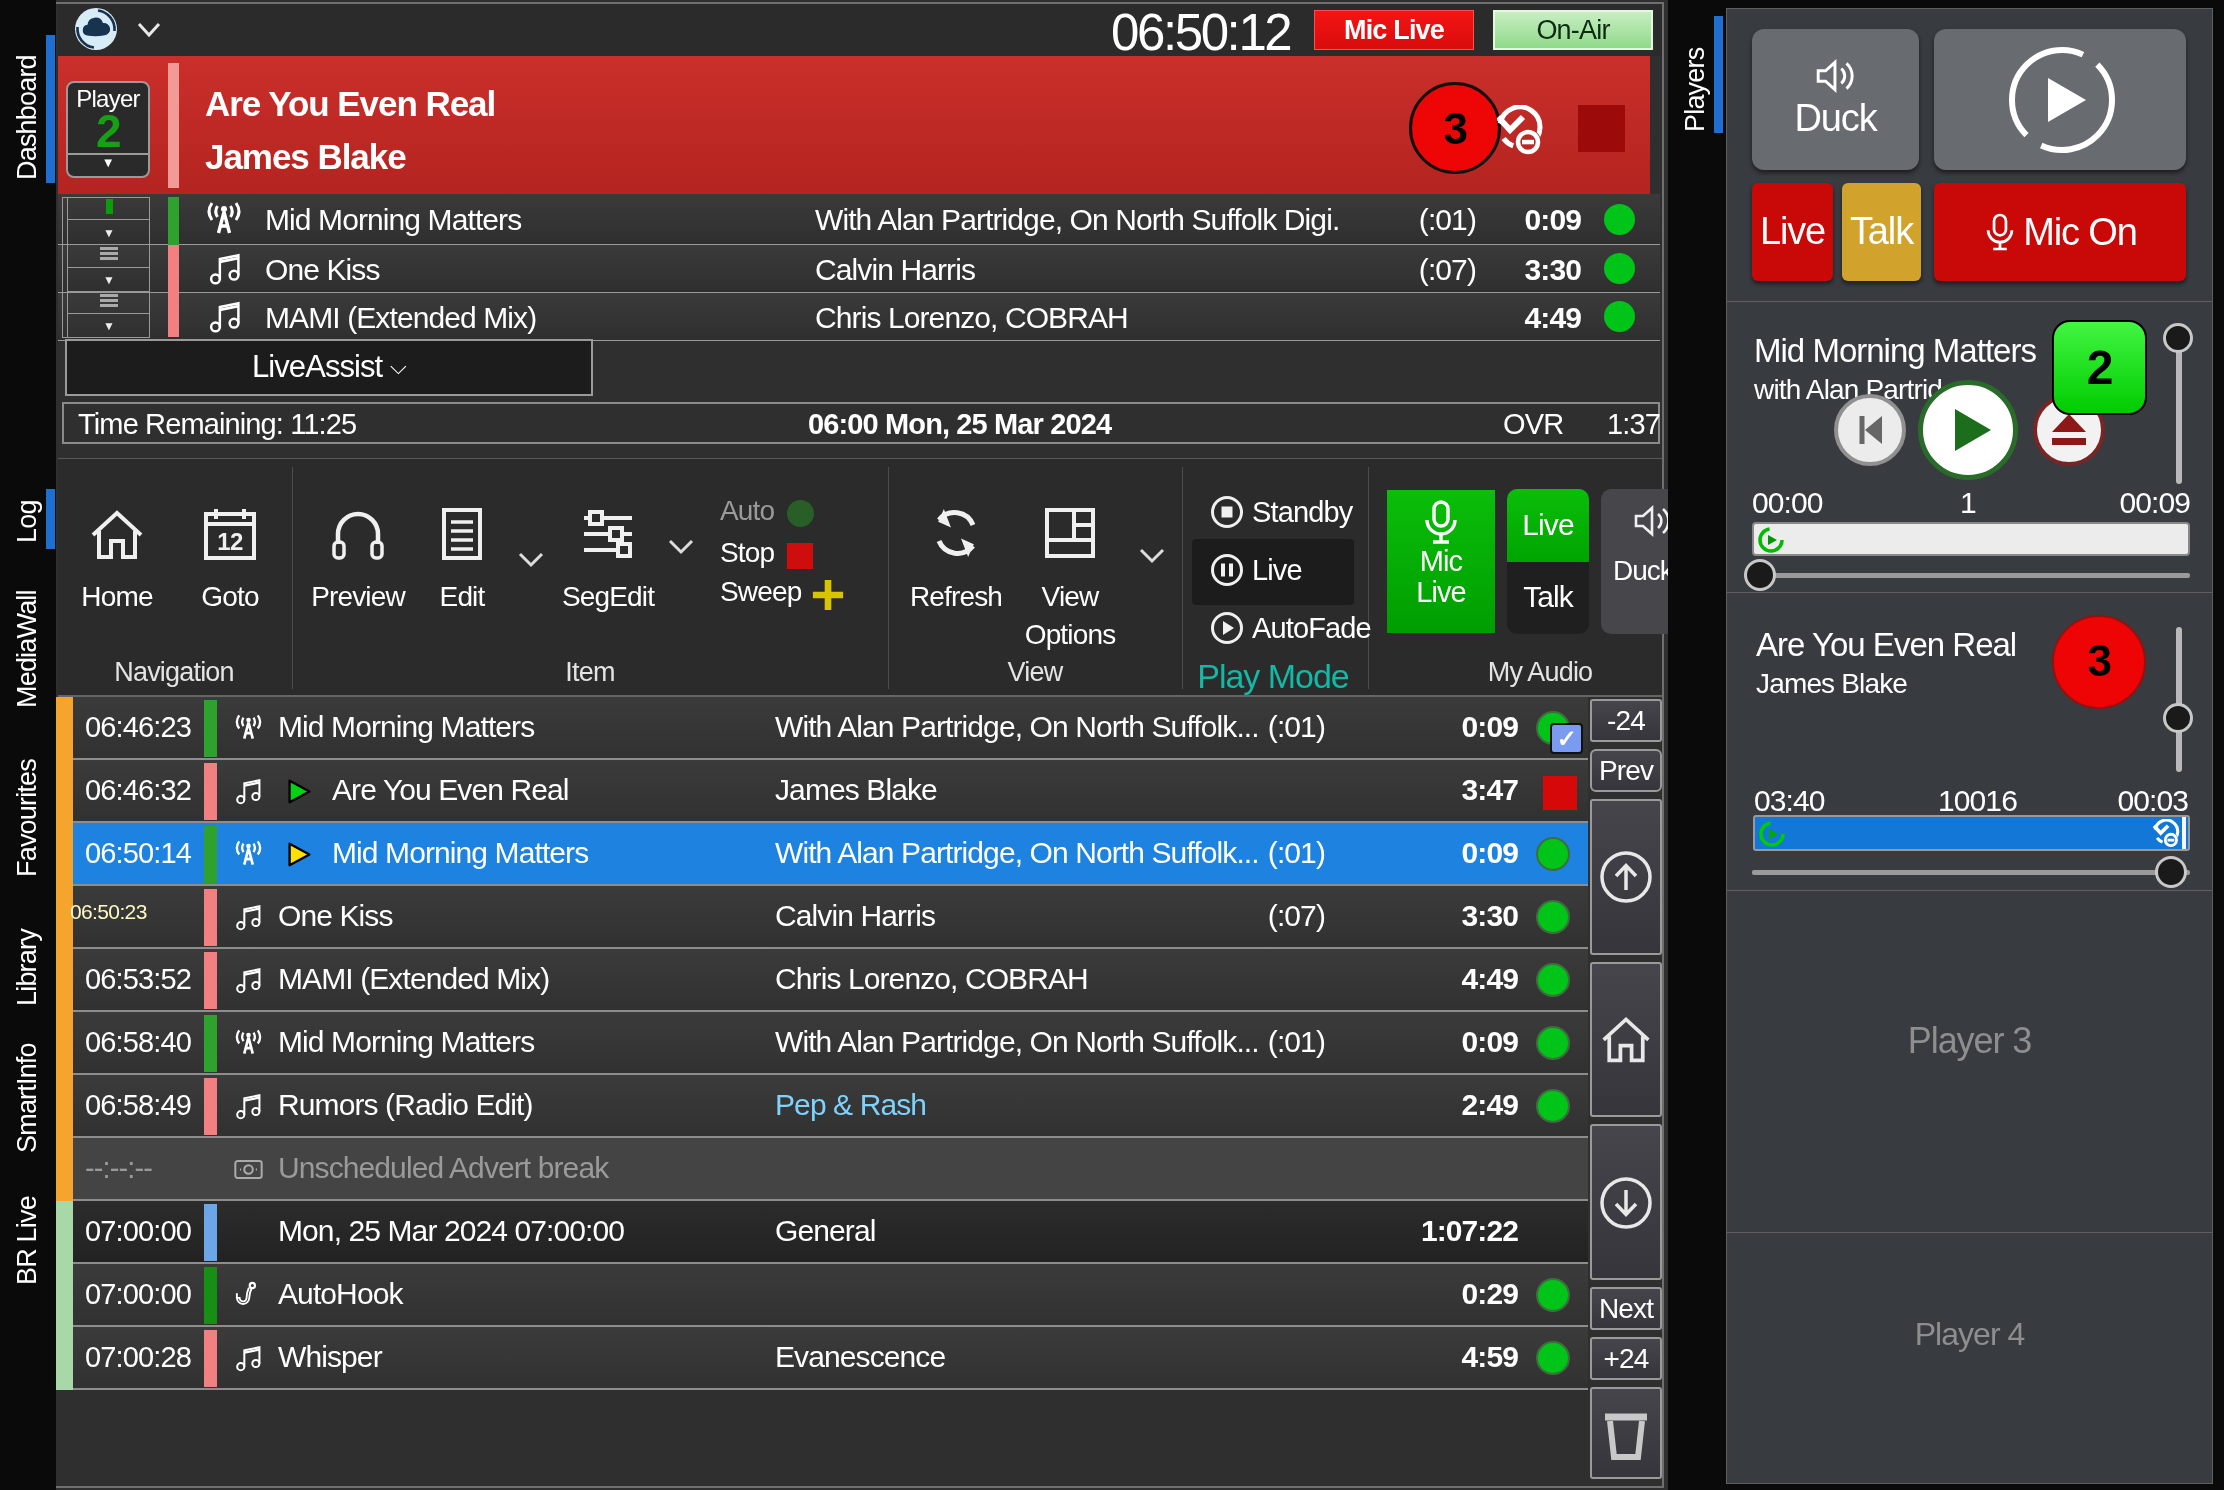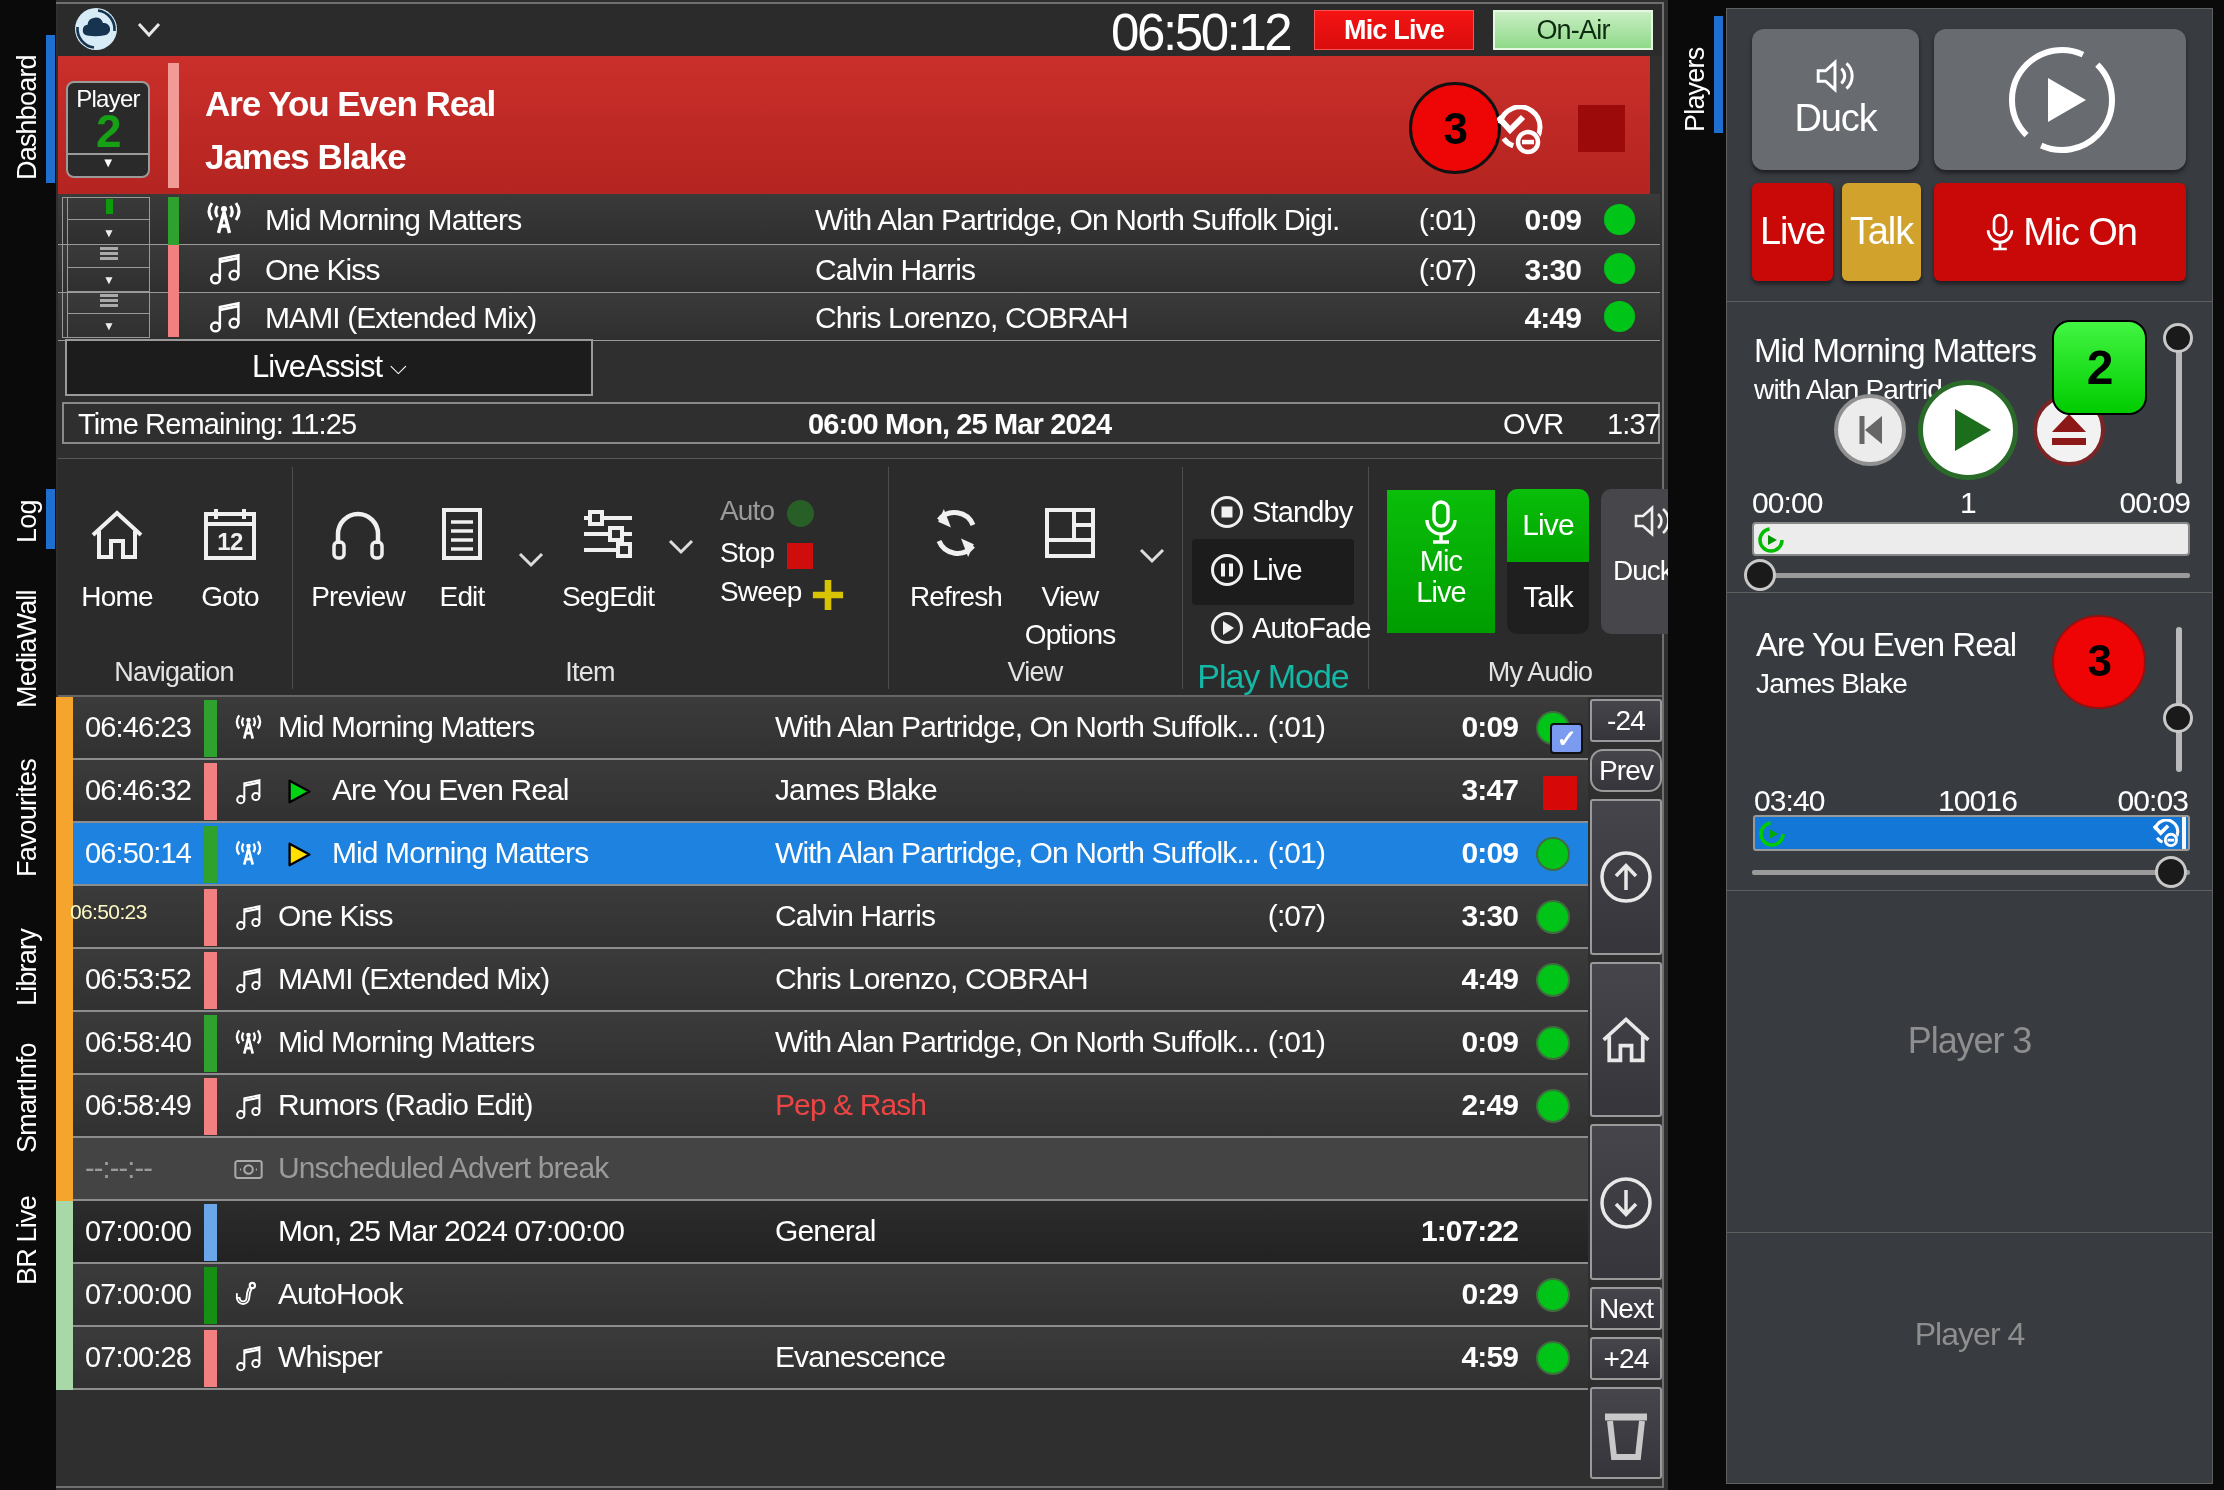--- a/index.html
+++ b/index.html
@@ -338,21 +338,21 @@
       <div class="r" style="left:1330px;top:328px;width:132px;text-align:right;font-weight:bold">0:09</div>
       <div class="r" style="left:1480px;top:329px;width:34px;height:34px;border-radius:50%;background:#00c418;border:2px solid #3e6e3e"></div>
       <div class="r" style="left:0;top:378px;width:17px;height:63px;background:#f5a52d"></div>
       <div class="r" style="left:17px;top:378px;width:1515px;height:63px;background:linear-gradient(#3b3b3b,#313131);border-bottom:2px solid #8d8d8d"></div>
       <div class="r" style="left:29px;top:392px;font-size:29px;color:#fff">06:58:49</div>
       <div class="r" style="left:148px;top:381px;width:13px;height:57px;background:#f28080"></div>
       <svg class="r" style="left:177px;top:394px" width="31" height="31" viewBox="0 0 40 40">
         <use href="#i-note"></use>
       </svg>
       <div class="r" style="left:222px;top:391px;color:#fff">Rumors (Radio Edit)</div>
-      <div class="r" style="left:719px;top:391px;color:#ef4444">Pep &amp; Rash</div>
+      <div class="r" style="left:719px;top:391px;color:#7dd3fc">Pep &amp; Rash</div>
       <div class="r" style="left:1330px;top:391px;width:132px;text-align:right;font-weight:bold">2:49</div>
       <div class="r" style="left:1480px;top:392px;width:34px;height:34px;border-radius:50%;background:#00c418;border:2px solid #3e6e3e"></div>
       <div class="r" style="left:0;top:441px;width:17px;height:63px;background:#f5a52d"></div>
       <div class="r" style="left:17px;top:441px;width:1515px;height:63px;background:#444;border-bottom:2px solid #8d8d8d"></div>
       <div class="r" style="left:29px;top:455px;font-size:29px;color:#9a9a9a">--:--:--</div>
       <svg class="r" style="left:177px;top:457px" width="31" height="31" viewBox="0 0 40 40">
         <use href="#i-money"></use>
       </svg>
       <div class="r" style="left:222px;top:454px;color:#9a9a9a">Unscheduled Advert break</div>
       <div class="r" style="left:0;top:504px;width:17px;height:63px;background:#a8d8a8"></div>
@@ -380,21 +380,21 @@
         <use href="#i-note"></use>
       </svg>
       <div class="r" style="left:222px;top:643px;color:#fff">Whisper</div>
       <div class="r" style="left:719px;top:643px;color:#fff">Evanescence</div>
       <div class="r" style="left:1330px;top:643px;width:132px;text-align:right;font-weight:bold">4:59</div>
       <div class="r" style="left:1480px;top:644px;width:34px;height:34px;border-radius:50%;background:#00c418;border:2px solid #3e6e3e"></div>
     </div>
 
   <div class="r" id="scrollcol" style="left:1534px;top:697px;width:72px;height:785px;color:#fff">
     <div class="r" style="left:0;top:2px;width:72px;height:43px;background:linear-gradient(#45454b,#35353b);border:2px solid #9a9a9a;border-radius:3px;font-size:28px;text-align:center;line-height:39px">-24</div>
-    <div class="r" style="left:0;top:52px;width:72px;height:43px;background:linear-gradient(#45454b,#35353b);border:2px solid #9a9a9a;border-radius:13px;font-size:28px;text-align:center;line-height:39px">Prev</div>
+    <div class="r" style="left:0;top:52px;width:72px;height:43px;background:linear-gradient(#45454b,#35353b);border:2px solid #9a9a9a;border-radius:6px;font-size:28px;text-align:center;line-height:39px">Prev</div>
     <div class="r" style="left:0;top:102px;width:72px;height:156px;background:linear-gradient(#45454b,#35353b);border:2px solid #9a9a9a;border-radius:3px">
       <svg class="r" style="left:7px;top:49px" width="54" height="54" viewBox="0 0 54 54">
           <circle cx="27" cy="27" r="24" fill="none" stroke="#e8e8e8" stroke-width="3.5"></circle>
           <path d="M27 40 V17 M17 26 L27 15.5 L37 26" fill="none" stroke="#e8e8e8" stroke-width="3.5"></path>
         </svg>
     </div>
     <div class="r" style="left:0;top:265px;width:72px;height:155px;background:linear-gradient(#45454b,#35353b);border:2px solid #9a9a9a;border-radius:3px">
       <svg class="r" style="left:7px;top:48px" width="54" height="54" viewBox="0 0 56 58">
           <path d="M4 30 L28 8 L52 30 M10 26 V52 H22 V36 H34 V52 H46 V26" fill="none" stroke="#e8e8e8" stroke-width="4"></path>
         </svg>

